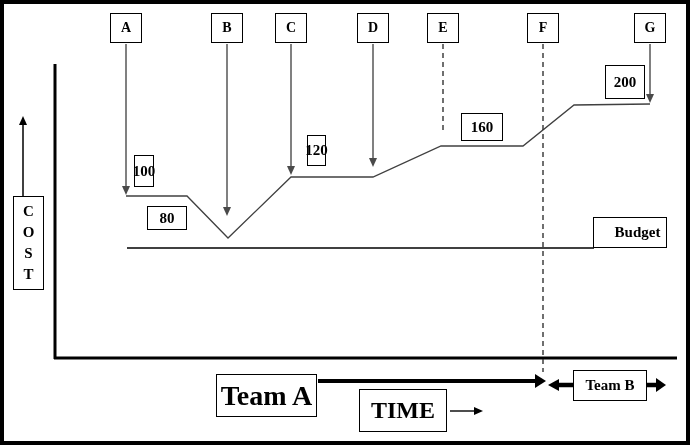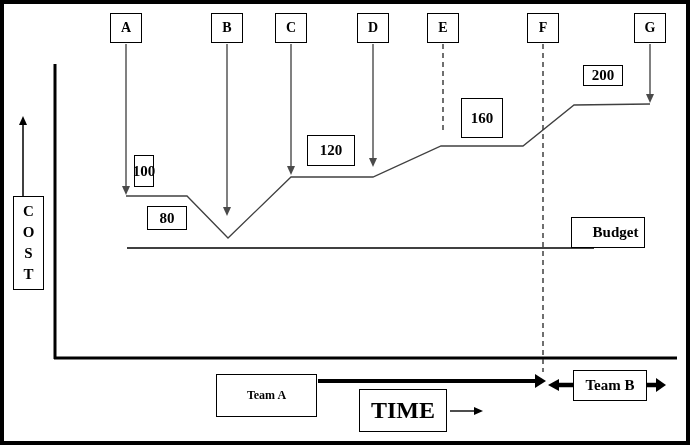--- a/index.html
+++ b/index.html
@@ -42,24 +42,24 @@
     text-align: center;
   }
   .milestone { width: 32px; height: 30px; top: 13px; font-size: 14px; }
   .value     { font-size: 15px; }
   #cost-box {
     left: 13px; top: 196px; width: 31px; height: 94px;
     flex-direction: column;
     font-size: 15px;
     line-height: 21px;
   }
-  #teama-box { left: 216px; top: 374px; width: 101px; height: 43px; font-size: 12px; }
+  #teama-box { left: 216px; top: 374px; width: 101px; height: 43px; font-size: 28px; }
   #teamb-box { left: 573px; top: 370px; width: 74px;  height: 31px; font-size: 15px; }
   #time-box  { left: 359px; top: 389px; width: 88px;  height: 43px; font-size: 24px; }
-  #budget-box{ left: 571px; top: 217px; width: 74px;  height: 31px; font-size: 15px; padding-left: 15px; }
+  #budget-box{ left: 593px; top: 217px; width: 74px;  height: 31px; font-size: 15px; padding-left: 15px; }
 </style>
 </head>
 <body>
 
 <div id="stage">
 
   <svg id="lines" width="690" height="445" viewBox="0 0 690 445">
 
     <line x1="55" y1="64" x2="55" y2="359" stroke="#000" stroke-width="3"></line>
 
@@ -121,23 +121,23 @@
   <div class="box milestone" style="left:110px">A</div>
   <div class="box milestone" style="left:211px">B</div>
   <div class="box milestone" style="left:275px">C</div>
   <div class="box milestone" style="left:357px">D</div>
   <div class="box milestone" style="left:427px">E</div>
   <div class="box milestone" style="left:527px">F</div>
   <div class="box milestone" style="left:634px">G</div>
 
   <div class="box value" style="left:134px; top:155px; width:20px; height:32px">100</div>
   <div class="box value" style="left:147px; top:206px; width:40px; height:24px">80</div>
-  <div class="box value" style="left:307px; top:135px; width:48px; height:31px">120</div>
-  <div class="box value" style="left:461px; top:98px; width:42px; height:40px">160</div>
-  <div class="box value" style="left:583px; top:65px; width:40px; height:21px">200</div>
+  <div class="box value" style="left:307px; top:135px; width:19px; height:31px">120</div>
+  <div class="box value" style="left:461px; top:113px; width:42px; height:28px">160</div>
+  <div class="box value" style="left:605px; top:65px; width:40px; height:34px">200</div>
 
   <div class="box" id="budget-box">Budget</div>
 
   <div class="box" id="cost-box">
     <span>C</span>
     <span>O</span>
     <span>S</span>
     <span>T</span>
   </div>
 

